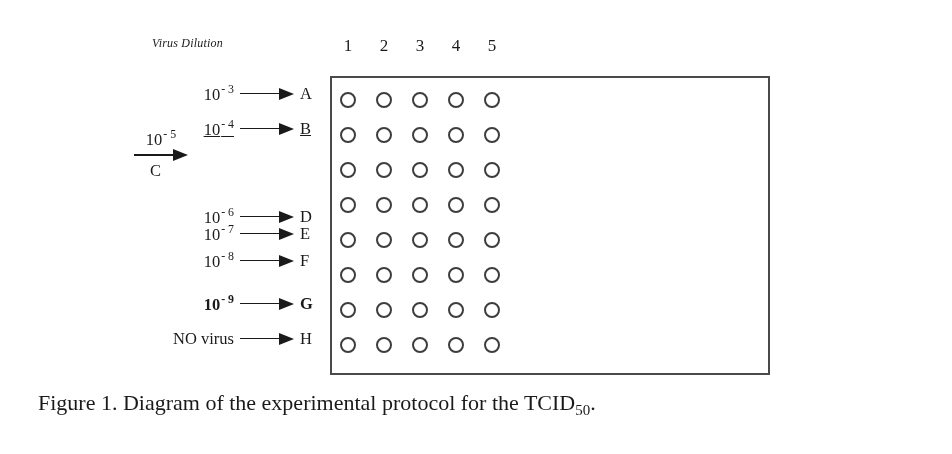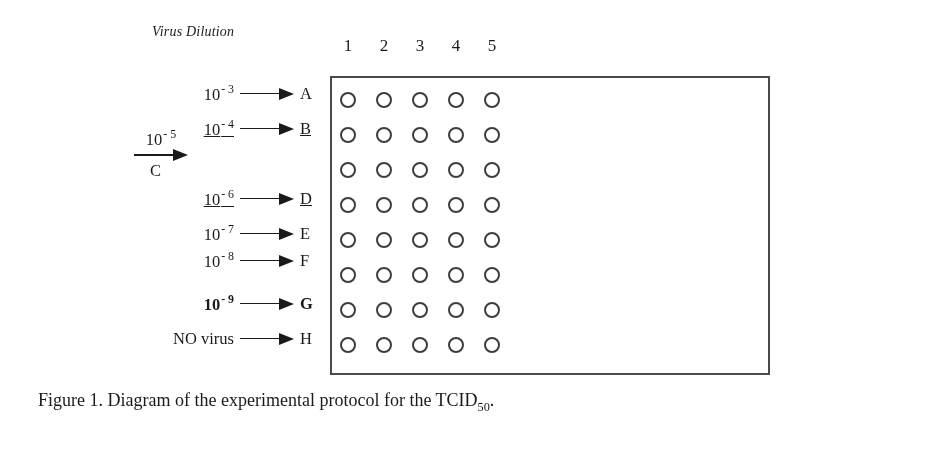--- a/index.html
+++ b/index.html
@@ -20,23 +20,23 @@
     position: absolute;
     left: 0; top: 0;
     width: 952px;
     height: 454px;
   }
 
   
   .dilution-heading {
     position: absolute;
     left: 152px;
-    top: 24px;
+    top: 36px;
     font-style: italic;
-    font-size: 14px;
+    font-size: 12px;
     letter-spacing: 0.2px;
     white-space: nowrap;
   }
 
   .column-headers {
     position: absolute;
     left: 330px;
     top: 36px;
     width: 180px;
     display: flex;
@@ -152,21 +152,21 @@
     border-radius: 50%;
     box-sizing: border-box;
     background: transparent;
   }
 
   
   .caption {
     position: absolute;
     left: 38px;
     top: 390px;
-    font-size: 18px;
+    font-size: 22px;
     white-space: nowrap;
   }
   .caption sub {
     font-size: 0.68em;
     vertical-align: sub;
   }
 </style>
 </head>
 <body>
 
@@ -206,21 +206,21 @@
 
     <div class="row-label" style="top:70px;flex-direction:column;">
       <span class="dilution-text"><span>10</span><sup>- 5</sup></span>
       <span class="arrow">
           <span class="shaft"></span>
           <span class="head"></span>
         </span>
       <span class="row-letter">C</span>
     </div>
 
-    <div class="row-label" style="top:105px;text-decoration:underline;">
+    <div class="row-label" style="top:123px;">
       <span class="dilution-text"><span>10</span><sup>- 6</sup></span>
       <span class="arrow">
           <span class="shaft"></span>
           <span class="head"></span>
         </span>
       <span class="row-letter">D</span>
     </div>
 
     <div class="row-label" style="top:140px;">
       <span class="dilution-text"><span>10</span><sup>- 7</sup></span>

